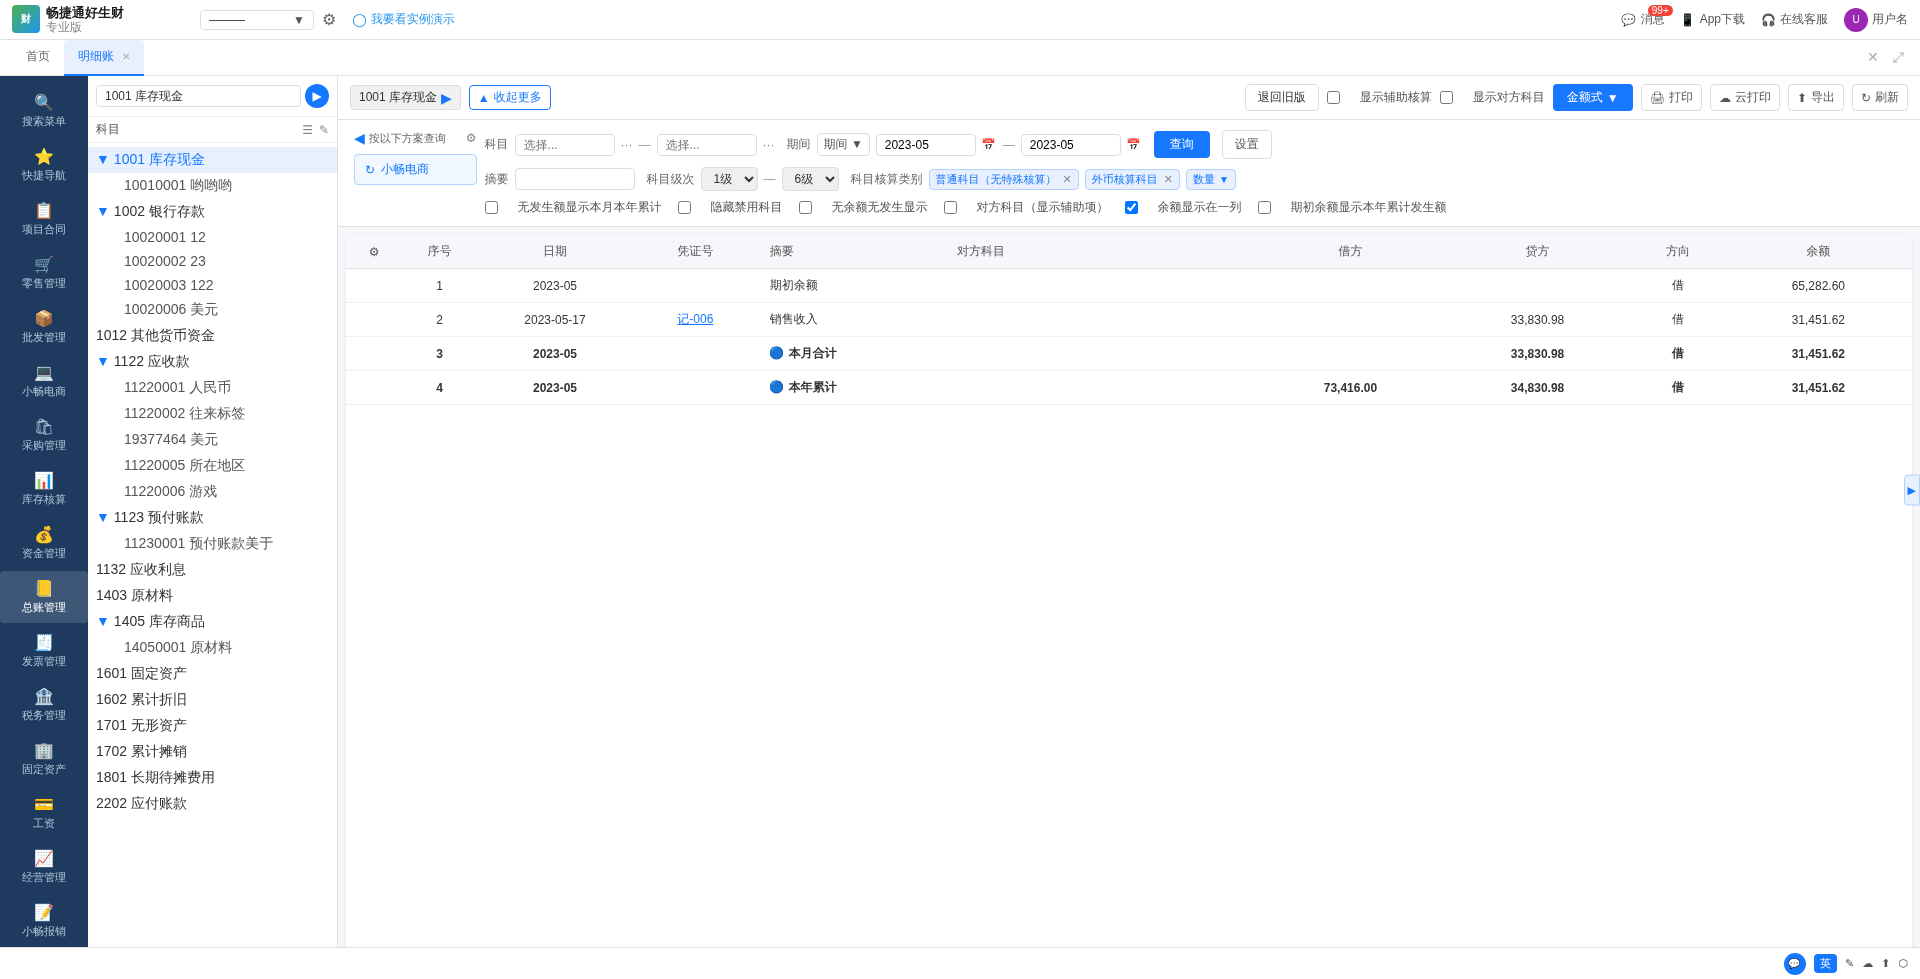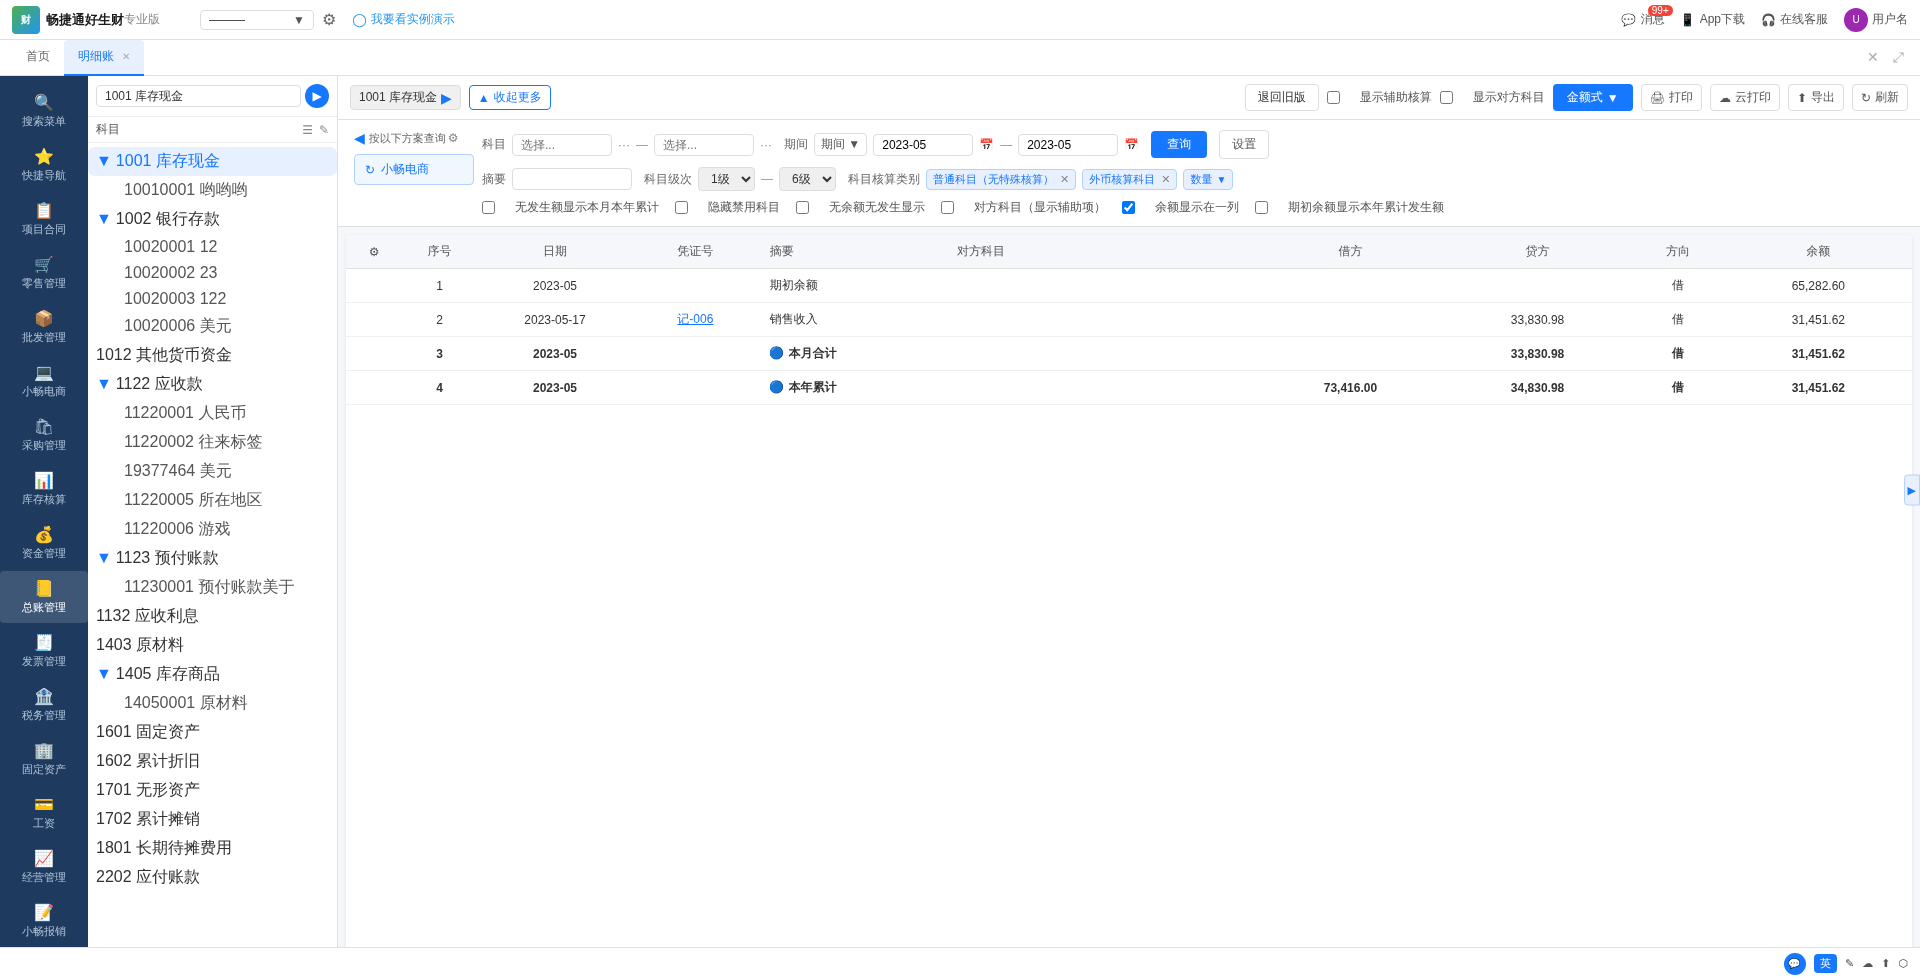--- a/index.html
+++ b/index.html
@@ -34,21 +34,21 @@
     .sidebar-item.active { background: rgba(255,255,255,0.15); color: #fff; }
     .sidebar-icon { font-size: 16px; margin-bottom: 2px; }
 
     
     .account-panel { width: 250px; background: #fff; border-right: 1px solid #e0e0e0; display: flex; flex-direction: column; flex-shrink: 0; }
     .account-header { display: flex; align-items: center; padding: 8px; border-bottom: 1px solid #eee; gap: 4px; }
     .account-search-box { flex: 1; border: 1px solid #ddd; border-radius: 4px; padding: 3px 8px; font-size: 12px; color: #333; }
     .account-nav-btn { width: 24px; height: 24px; background: #1677ff; border-radius: 50%; display: flex; align-items: center; justify-content: center; color: #fff; cursor: pointer; font-size: 12px; }
     .account-toolbar { display: flex; align-items: center; justify-content: space-between; padding: 4px 8px; border-bottom: 1px solid #eee; }
     .account-tree { flex: 1; overflow-y: auto; padding: 4px 0; }
-    .tree-item { padding: 4px 8px; cursor: pointer; color: #333; font-size: 16px; white-space: nowrap; overflow: hidden; text-overflow: ellipsis; border-radius: 7px; }
+    .tree-item { padding: 4px 8px; cursor: pointer; color: #333; font-size: 14px; white-space: nowrap; overflow: hidden; text-overflow: ellipsis; }
     .tree-item.selected { background: #e6f0ff; color: #1677ff; font-weight: bold; }
     .tree-item.parent { font-weight: 500; }
     .tree-item.child { padding-left: 36px; color: #555; }
     .tree-group-indicator { color: #1677ff; margin-right: 4px; }
 
     
     .content-area { flex: 1; display: flex; flex-direction: column; overflow: hidden; background: #f5f7fa; }
     .content-toolbar { display: flex; align-items: center; justify-content: space-between; padding: 8px 12px; background: #fff; border-bottom: 1px solid #e0e0e0; }
     .toolbar-left { display: flex; align-items: center; gap: 8px; }
     .toolbar-right { display: flex; align-items: center; gap: 8px; }
@@ -104,21 +104,21 @@
     .lang-btn { background: #1677ff; color: #fff; border-radius: 4px; padding: 2px 6px; font-size: 11px; cursor: pointer; }
 
     .schema-panel { background: #f0f7ff; border: 1px solid #b3d1ff; border-radius: 4px; padding: 6px 10px; display: flex; align-items: center; gap: 6px; font-size: 12px; color: #1677ff; cursor: pointer; }
   </style>
 </head>
 <body>
 
 <div class="top-bar">
   <div class="logo-area">
     <div class="logo-icon">财</div>
-    <div style="display:flex;line-height:1.2;justify-content:space-between;">
+    <div style="display:flex;flex-direction:column;line-height:1.2;justify-content:space-between;">
       <span class="logo-text">畅捷通好生财</span>
       <span class="logo-sub">专业版</span>
     </div>
   </div>
 
   <div class="company-selector">
     <span style="font-size:12px;color:#333;min-width:80px;">———</span>
     <span>▼</span>
   </div>
 
@@ -352,21 +352,21 @@
       </div>
     </div>
 
     <div class="filter-panel">
 
       <div style="display:flex;align-items:flex-start;gap:8px;">
 
         <div style="display:flex;flex-direction:column;gap:8px;min-width:120px;">
           <div style="display:flex;align-items:center;gap:4px;">
             <span style="color:#1677ff;cursor:pointer;font-size:14px;">◀</span>
-            <div style="display:flex;align-items:center;gap:2px;">
+            <div style="display:flex;align-items:center;gap:20px;">
               <span style="font-size:11px;color:#666;">按以下方案查询</span>
               <span style="color:#888;cursor:pointer;">⚙</span>
             </div>
           </div>
           <div class="schema-panel">
             <span style="color:#1677ff;">↻</span>
             <span>小畅电商</span>
           </div>
         </div>
 

